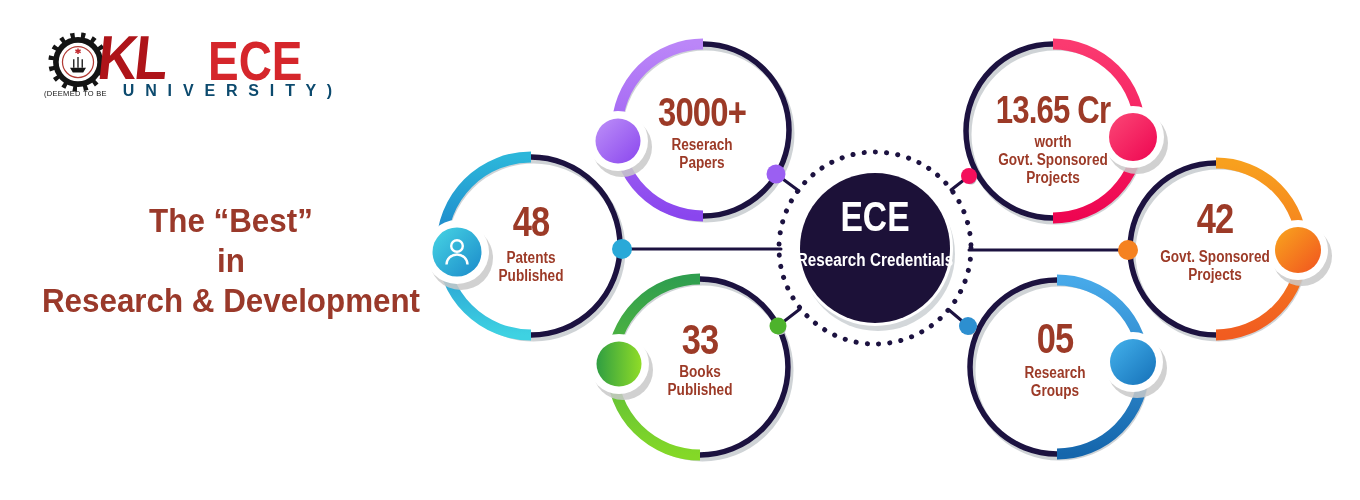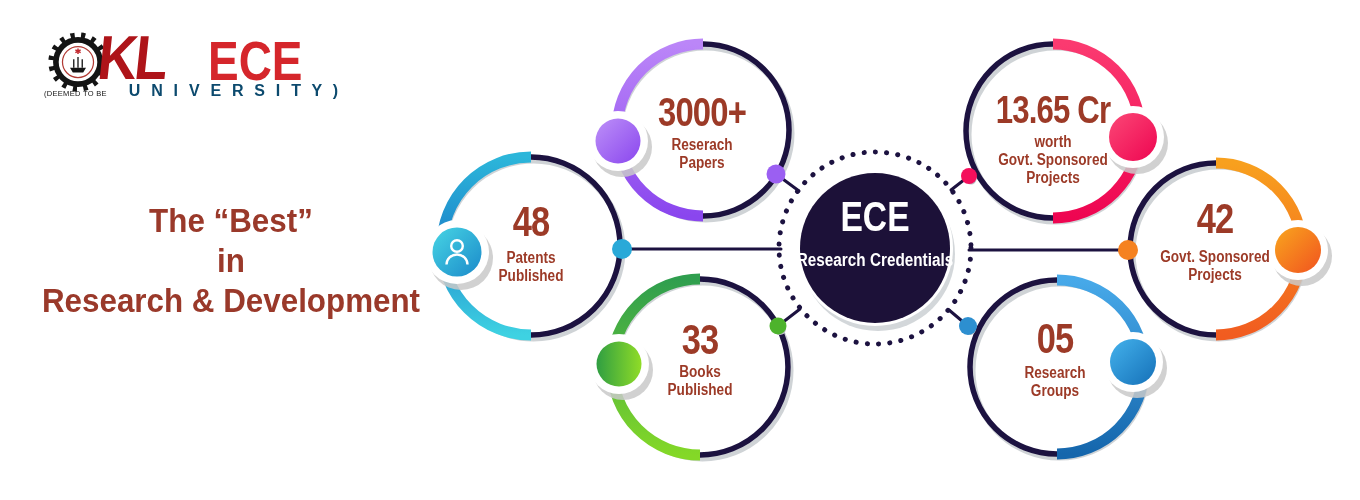--- a/index.html
+++ b/index.html
@@ -6,21 +6,21 @@
   .stage{position:relative;width:1360px;height:500px;background:#ffffff;overflow:hidden;
          font-family:"Liberation Sans",sans-serif;}
   .diagram{position:absolute;left:0;top:0;width:1360px;height:500px;}
   
   .logo{position:absolute;left:40px;top:20px;width:280px;height:90px;}
   .gear{position:absolute;left:6px;top:11px;}
   .kl-word{position:absolute;left:62px;top:2px;font-size:62px;font-weight:700;color:#ae1419;
            letter-spacing:-3px;transform:skewX(-6deg) scaleX(.88);transform-origin:left top;white-space:nowrap;}
   .ece-word{position:absolute;left:168px;top:8px;font-size:56px;font-weight:700;color:#d5262b;
             transform:scaleX(.82);transform-origin:left top;letter-spacing:0px;white-space:nowrap;}
-  .uni-line{position:absolute;left:4px;top:62px;width:260px;display:flex;align-items:baseline;gap:22px;white-space:nowrap;}
+  .uni-line{position:absolute;left:4px;top:62px;width:260px;display:flex;align-items:baseline;gap:16px;white-space:nowrap;}
   .deemed{font-size:7.5px;color:#111;letter-spacing:.3px;}
   .university{font-size:16px;color:#0c4a6e;letter-spacing:3.2px;font-weight:700;}
   
   .headline{position:absolute;left:231px;top:261px;transform:translate(-50%,-50%) scaleX(.95);
             text-align:center;font-size:33px;font-weight:700;color:#9a392a;line-height:40px;white-space:nowrap;}
   
   .num{position:absolute;transform:translate(-50%,-50%) scaleX(.82);font-weight:700;color:#9c3a27;
        white-space:nowrap;letter-spacing:-1px;}
   .lbl{position:absolute;transform:translate(-50%,-50%) scaleX(.85);font-weight:700;color:#9c3a27;
        font-size:16px;line-height:18px;text-align:center;white-space:nowrap;}

